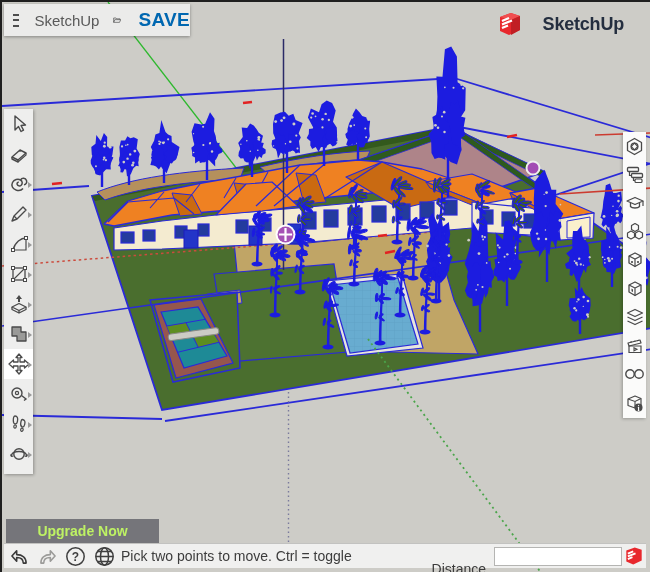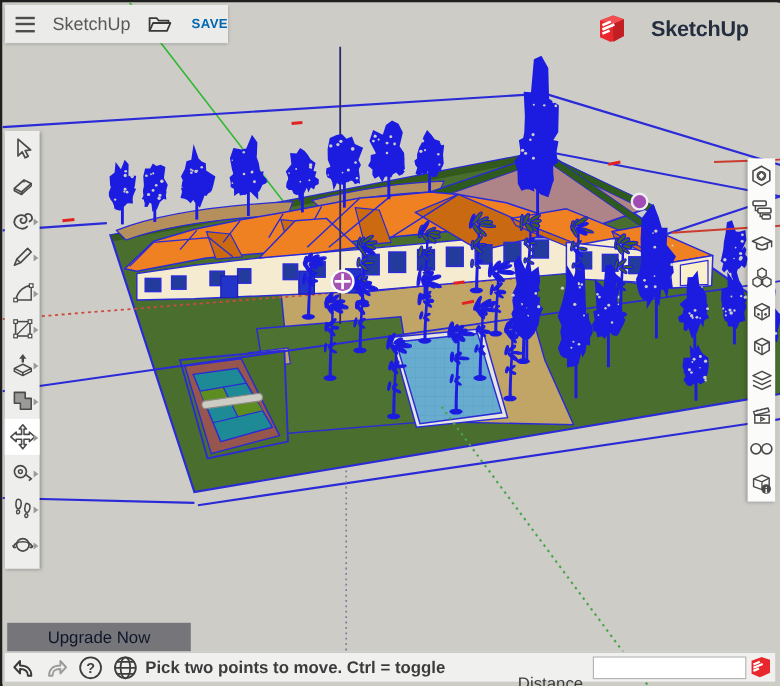--- a/index.html
+++ b/index.html
@@ -5,41 +5,41 @@
   * { margin:0; padding:0; box-sizing:border-box; }
   html,body { width:650px; height:572px; overflow:hidden; font-family:"Liberation Sans",sans-serif; }
   #app { position:relative; width:650px; height:572px; background:#cdccc7; border:2px solid #1f1f1f; }
   #scene { position:absolute; left:0; top:0; }
   
   #menupanel { position:absolute; left:2px; top:2px; width:186px; height:32px; background:#ebebea;
     box-shadow:0 1px 3px rgba(0,0,0,.35); display:flex; align-items:center; z-index:5; }
   #burger { width:19px; height:13px; margin-left:9px; display:flex; flex-direction:column; justify-content:space-between; }
   #burger div { height:2px; background:#4d4d4d; }
   #untitled { font-size:15px; color:#595959; margin-left:15px; }
-  #saveb { font-size:11px; font-weight:bold; color:#0067b1; margin-left:17px; letter-spacing:.3px; }
+  #saveb { font-size:19px; font-weight:bold; color:#0067b1; margin-left:17px; letter-spacing:.3px; }
   
   #logo { position:absolute; right:24px; top:9px; display:flex; align-items:center; z-index:4; }
   #logotext { font-size:18px; font-weight:bold; color:#242e3f; margin-left:20px; letter-spacing:-0.2px; }
   
   #ltb { position:absolute; left:2px; top:107px; width:29px; height:365px; background:#eeeeed;
     box-shadow:1px 1px 3px rgba(0,0,0,.3); z-index:5; }
   .ltool { width:29px; height:30px; position:relative; display:flex; align-items:center; justify-content:center; }
   .ltool.active { background:#ffffff; }
   .fly { position:absolute; right:1px; bottom:11px; width:0; height:0; border-left:4px solid #9a9a9a; border-top:3px solid transparent; border-bottom:3px solid transparent; }
   
   #rtb { position:absolute; left:621px; top:130px; width:23px; height:286px; background:#fbfbfa;
     box-shadow:-1px 1px 3px rgba(0,0,0,.25); z-index:5; display:flex; flex-direction:column; align-items:center; }
   .rtool { width:23px; height:28.5px; display:flex; align-items:center; justify-content:center; }
   
   #upg { position:absolute; left:4px; top:517px; width:153px; height:24px; background:#75757a;
-    color:#0f172a; font-size:14px; font-weight:normal; text-align:center; line-height:24px; z-index:5; }
+    color:#bef264; font-size:14px; font-weight:bold; text-align:center; line-height:24px; z-index:5; }
   
   #bbar { position:absolute; left:2px; right:2px; bottom:2px; height:25px; background:#f0f0ef;
     border-top:1px solid #c2c2c0; display:flex; align-items:center; z-index:5; }
-  #bbar .txt { font-size:14px; color:#3c3c3c; margin-left:6px;font-weight:bold; }
+  #bbar .txt { font-size:14px; color:#3c3c3c; margin-left:6px; }
   #dist { font-size:14px; color:#3c3c3c; margin-left:auto;margin-top:25px; }
   #dinput { width:128px; height:19px; background:#fff; border:1px solid #b5b5b3; margin-left:8px; margin-right:2px; }
 </style>
 </head>
 <body>
 <div id="app">
 <svg id="scene" width="650" height="572" viewBox="0 0 650 572">
 <defs>
   <pattern id="hatch" width="6" height="6" patternUnits="userSpaceOnUse" patternTransform="rotate(45)">
     <rect width="6" height="6" fill="#bb8f93"></rect>

